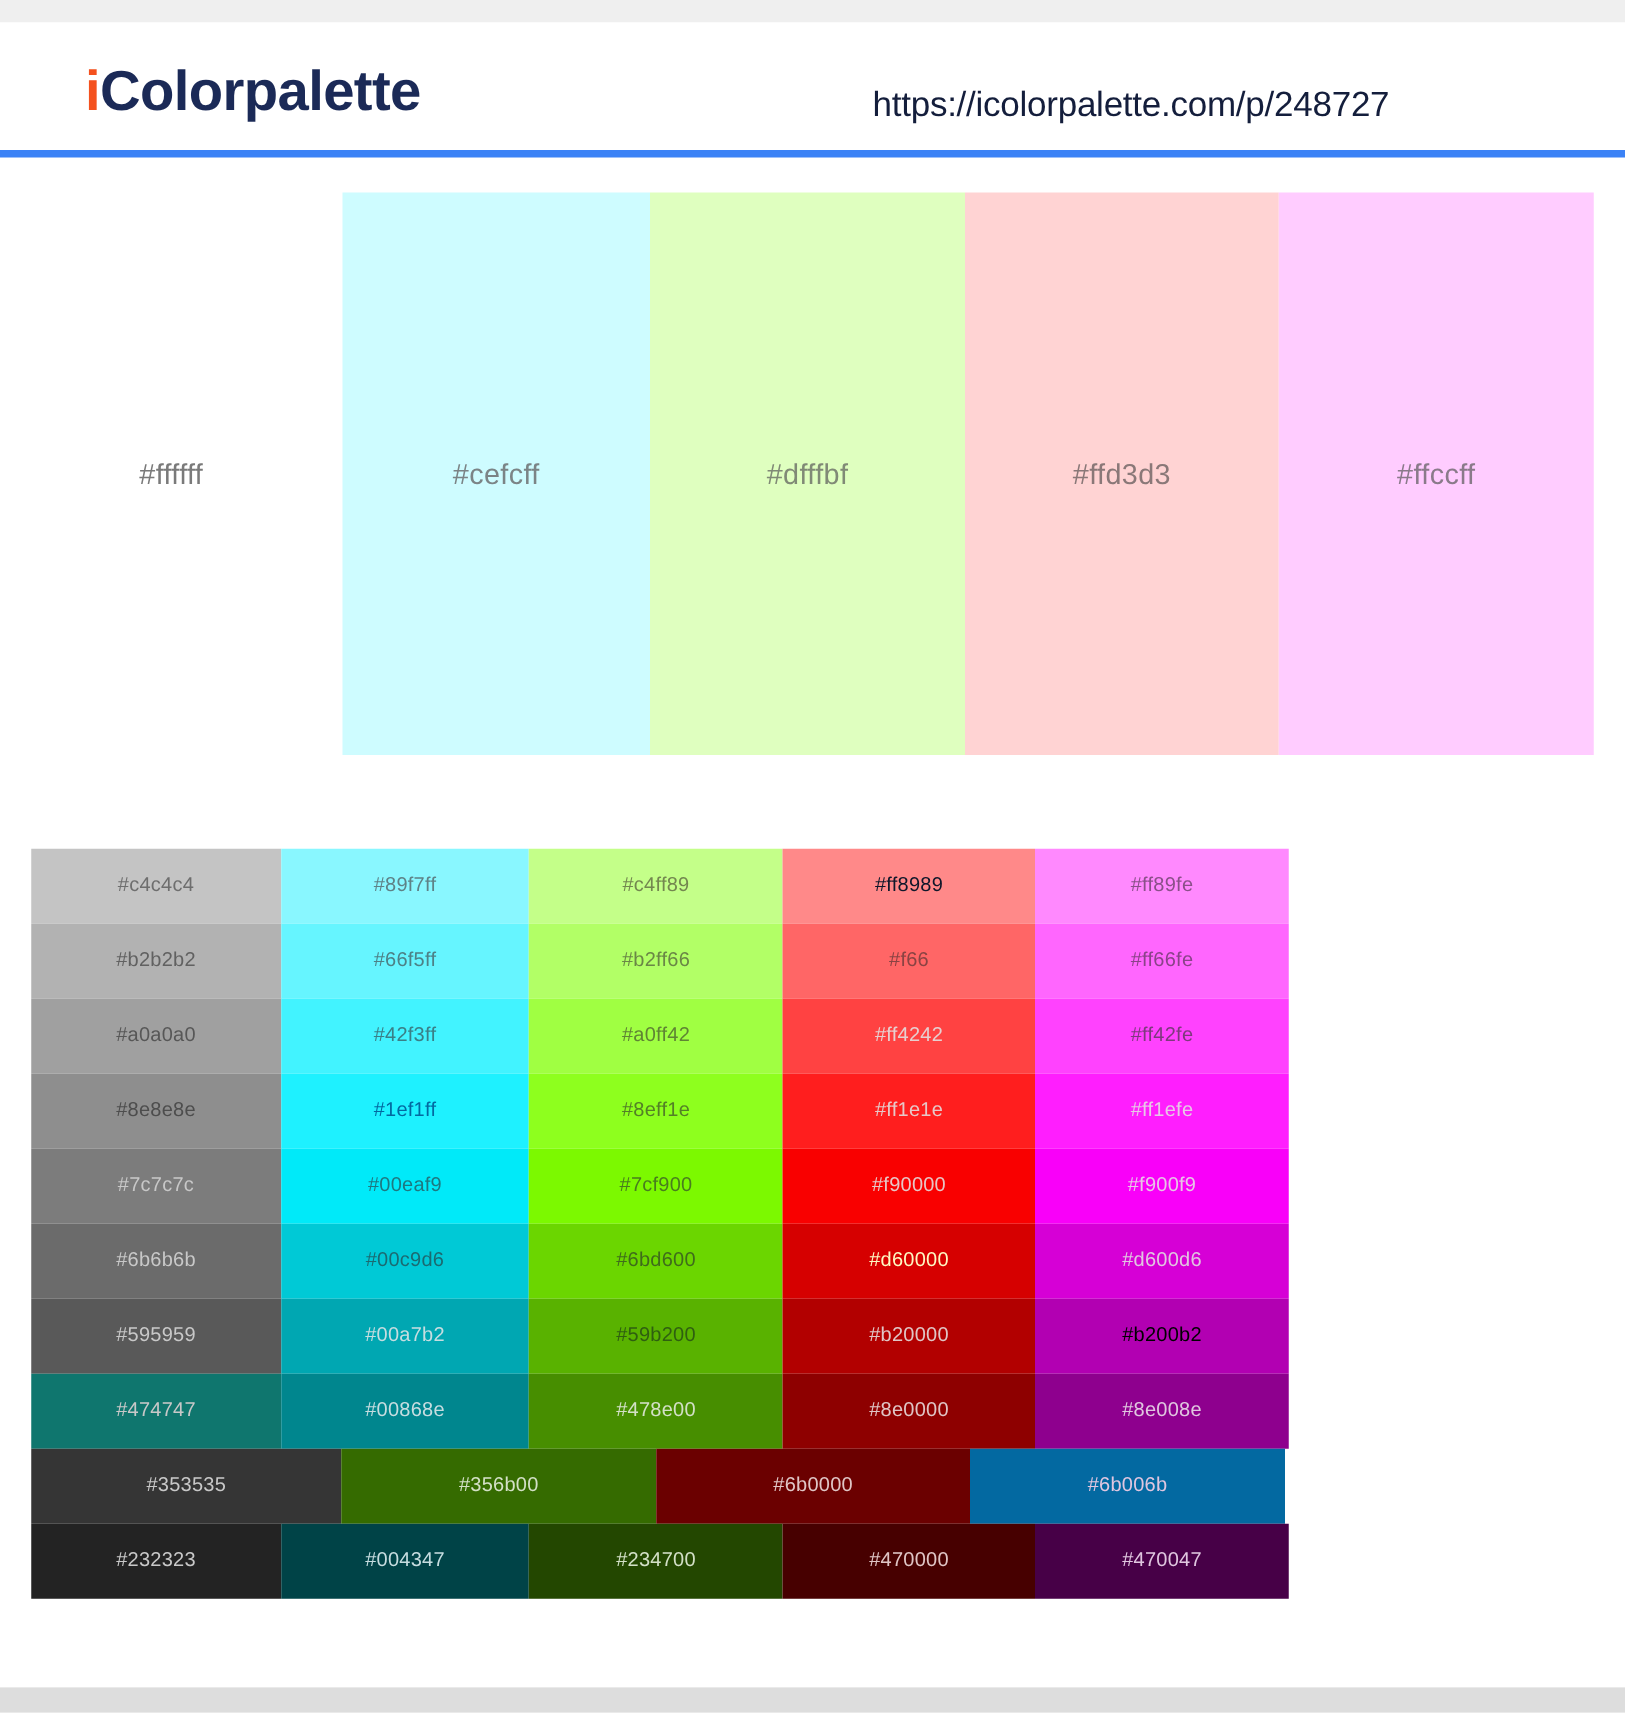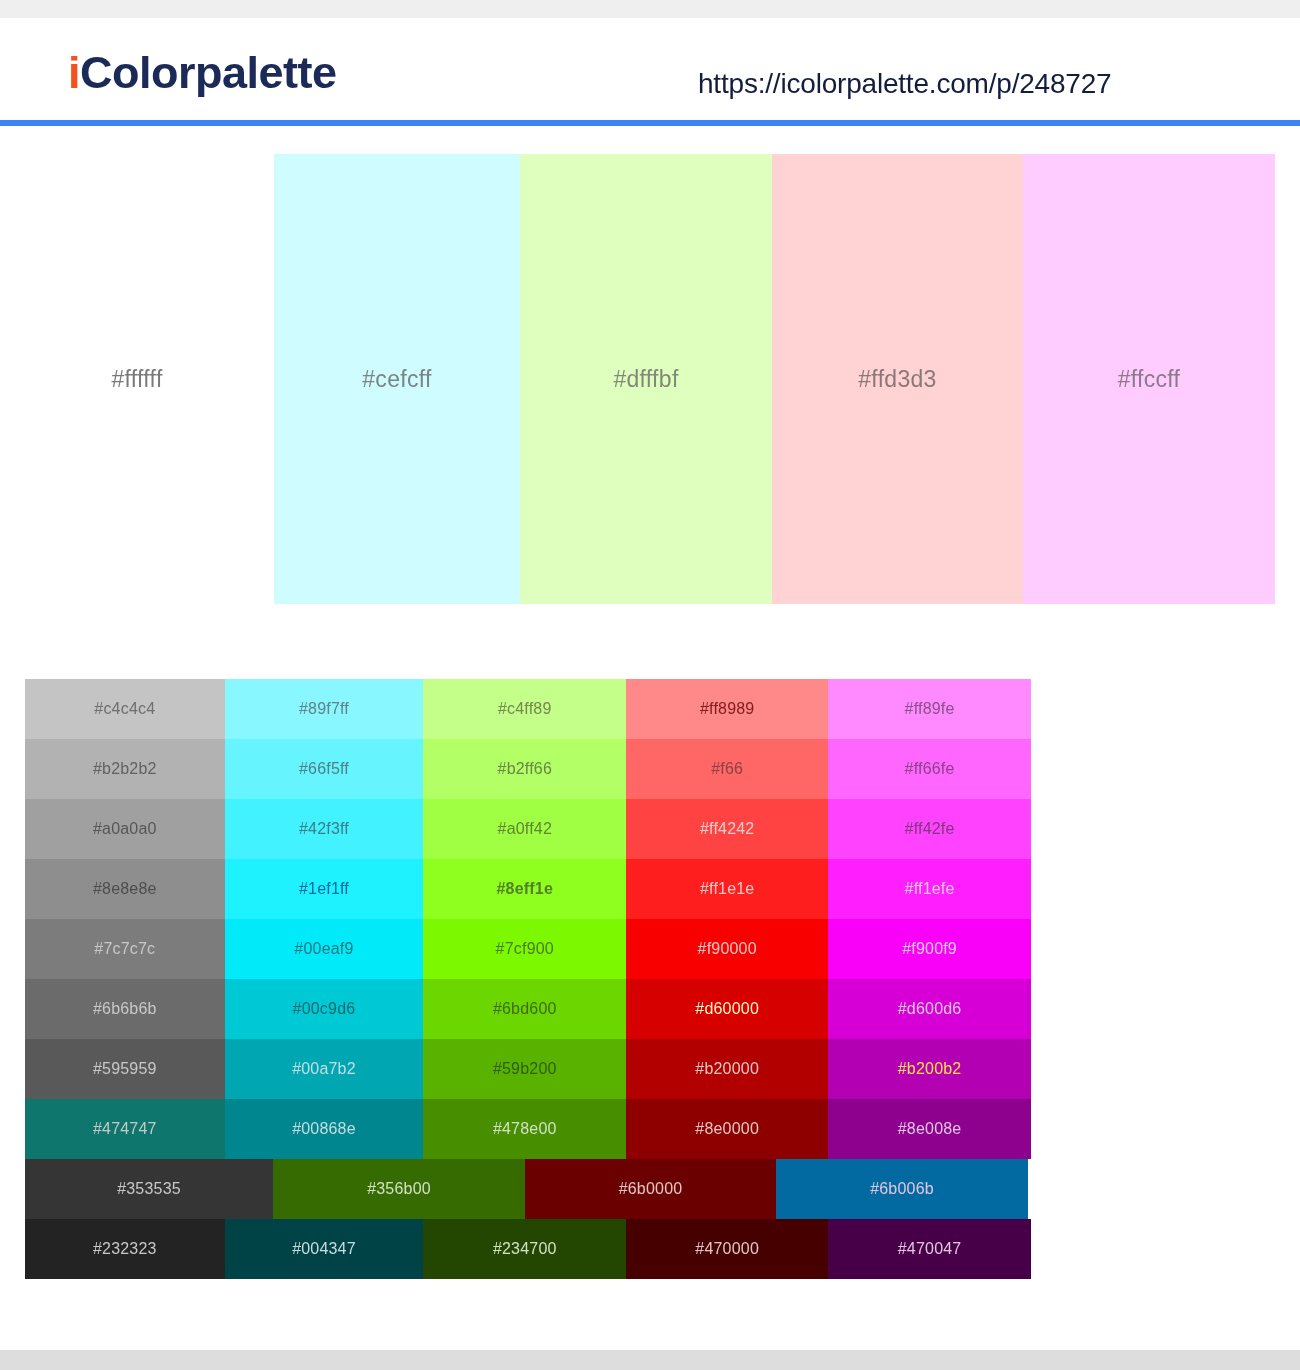--- a/index.html
+++ b/index.html
@@ -155,21 +155,21 @@
         <div class="shade-cell col-w0" style="background: rgb(196, 196, 196);">
           <span class="shade-label" style="color: rgb(110, 110, 110);">#c4c4c4</span>
         </div>
         <div class="shade-cell col-w1" style="background: rgb(137, 247, 255);">
           <span class="shade-label" style="color: rgb(94, 130, 135);">#89f7ff</span>
         </div>
         <div class="shade-cell col-w2" style="background: rgb(196, 255, 137);">
           <span class="shade-label" style="color: rgb(115, 135, 79);">#c4ff89</span>
         </div>
         <div class="shade-cell col-w3" style="background: rgb(255, 137, 137);">
-          <span class="shade-label" style="color: #7f1d1d;">#ff8989</span>
+          <span class="shade-label" style="color: #0f172a;">#ff8989</span>
         </div>
         <div class="shade-cell col-w4" style="background: rgb(255, 137, 254);">
           <span class="shade-label" style="color: rgb(138, 80, 137);">#ff89fe</span>
         </div>
       </div>
       <div class="shade-row">
         <div class="shade-cell col-w0" style="background: rgb(178, 178, 178);">
           <span class="shade-label" style="color: rgb(97, 97, 97);">#b2b2b2</span>
         </div>
         <div class="shade-cell col-w1" style="background: rgb(102, 245, 255);">
@@ -203,21 +203,21 @@
         </div>
       </div>
       <div class="shade-row">
         <div class="shade-cell col-w0" style="background: rgb(142, 142, 142);">
           <span class="shade-label" style="color: rgb(77, 77, 77);">#8e8e8e</span>
         </div>
         <div class="shade-cell col-w1" style="background: rgb(30, 241, 255);">
           <span class="shade-label" style="color: #0369a1;">#1ef1ff</span>
         </div>
         <div class="shade-cell col-w2" style="background: rgb(142, 255, 30);">
-          <span class="shade-label" style="color: rgb(83, 128, 39); font-weight: bold;">#8eff1e</span>
+          <span class="shade-label" style="color: rgb(83, 128, 39);">#8eff1e</span>
         </div>
         <div class="shade-cell col-w3" style="background: rgb(255, 30, 30);">
           <span class="shade-label" style="color: rgb(231, 200, 200);">#ff1e1e</span>
         </div>
         <div class="shade-cell col-w4" style="background: rgb(255, 30, 254);">
           <span class="shade-label" style="color: rgb(231, 200, 230);">#ff1efe</span>
         </div>
       </div>
       <div class="shade-row">
         <div class="shade-cell col-w0" style="background: rgb(124, 124, 124);">
@@ -260,21 +260,21 @@
         <div class="shade-cell col-w1" style="background: rgb(0, 167, 178);">
           <span class="shade-label" style="color: rgb(198, 221, 224);">#00a7b2</span>
         </div>
         <div class="shade-cell col-w2" style="background: rgb(89, 178, 0);">
           <span class="shade-label" style="color: rgb(47, 95, 16);">#59b200</span>
         </div>
         <div class="shade-cell col-w3" style="background: rgb(178, 0, 0);">
           <span class="shade-label" style="color: rgb(224, 198, 198);">#b20000</span>
         </div>
         <div class="shade-cell col-w4" style="background: rgb(178, 0, 178);">
-          <span class="shade-label" style="color: #fde047;">#b200b2</span>
+          <span class="shade-label" style="color: #000000;">#b200b2</span>
         </div>
       </div>
       <div class="shade-row">
         <div class="shade-cell col-w0" style="background: #0f766e;">
           <span class="shade-label" style="color: rgb(200, 200, 200);">#474747</span>
         </div>
         <div class="shade-cell col-w1" style="background: rgb(0, 134, 142);">
           <span class="shade-label" style="color: rgb(198, 221, 224);">#00868e</span>
         </div>
         <div class="shade-cell col-w2" style="background: rgb(71, 142, 0);">

